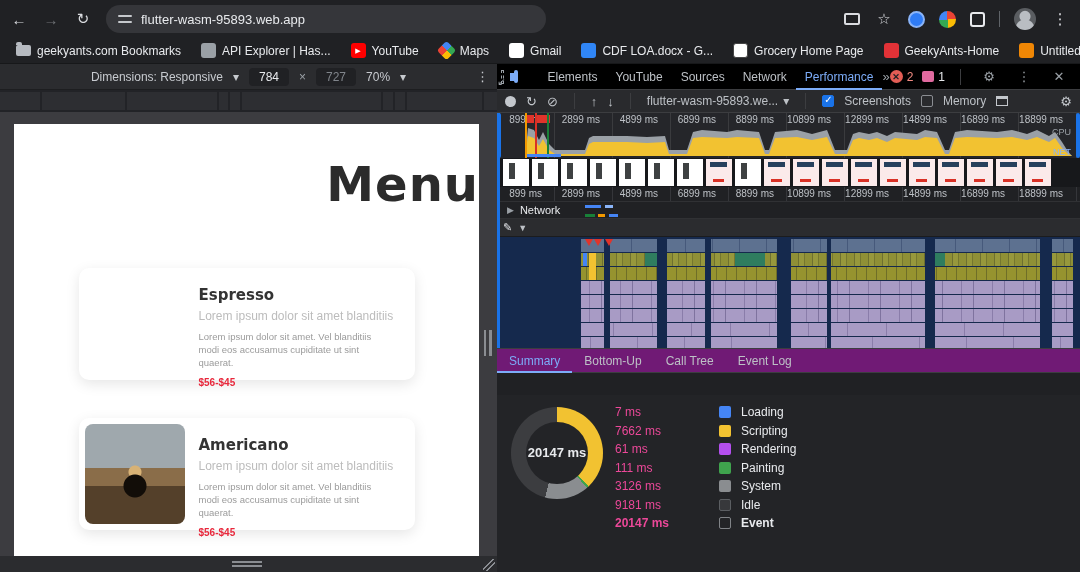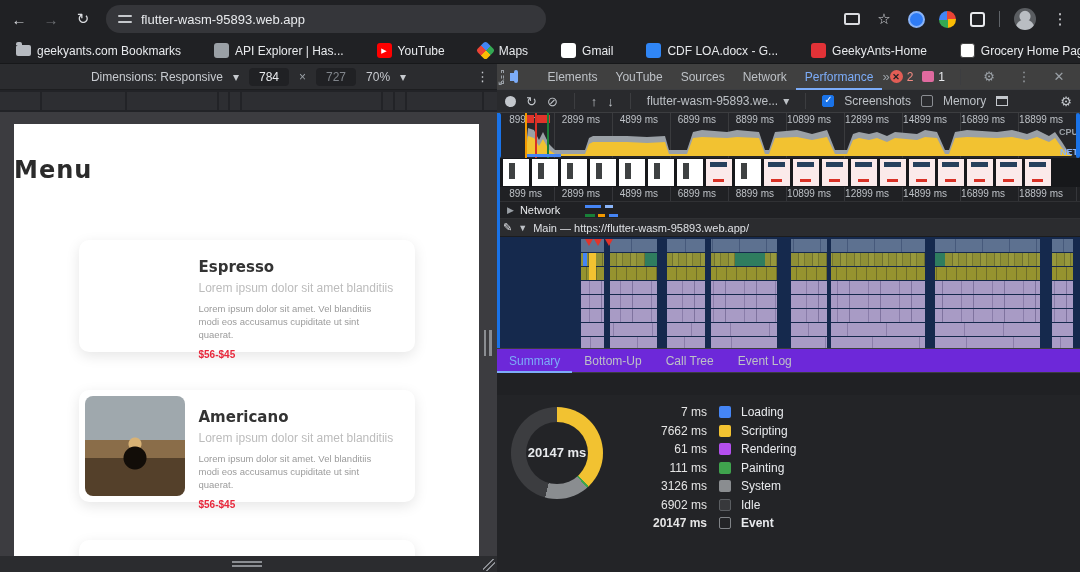--- a/index.html
+++ b/index.html
@@ -28,21 +28,21 @@
   .ext-pin { width:17px; height:17px; border-radius:50%;
     background:conic-gradient(#ea4335 0 25%,#fbbc04 25% 50%,#34a853 50% 75%,#4285f4 75% 100%); }
   .puzzle { width:15px; height:15px; border:2px solid #e8eaed; border-radius:3px; }
   .sep-v { width:1px; height:16px; background:#5f6368; }
   .avatar { width:22px; height:22px; border-radius:50%;
     background:radial-gradient(circle at 50% 38%, #b9bdc2 5px, transparent 6px),
                radial-gradient(circle at 50% 95%, #b9bdc2 9px, transparent 10px), #5a5d61; }
 
   
   #bookmarks { left:0; top:38px; width:1080px; height:26px; background:#202124;
-    display:flex; align-items:center; gap:17px; padding:0 8px; border-bottom:1px solid #17181a; }
+    display:flex; align-items:center; gap:4px; padding:0 8px; border-bottom:1px solid #17181a; }
   .bm { display:flex; align-items:center; gap:6px; padding:3px 8px; border-radius:6px;
     color:#e8eaed; font-size:12px; white-space:nowrap; }
   .bm .ic { width:15px; height:15px; display:flex; align-items:center; justify-content:center;
     font-size:10px; border-radius:3px; color:#fff; flex:0 0 15px; }
   .ic-folder { width:15px; height:11px; background:#b6bac0; border-radius:2px; position:relative; }
   .ic-folder::before { content:""; position:absolute; top:-3px; left:0; width:6px; height:3px;
     background:#b6bac0; border-radius:2px 2px 0 0; }
   .ic-globe { background:#9aa0a6; border-radius:50%; }
   .ic-yt { background:#ff0000; }
   .ic-maps { background:conic-gradient(#4285f4 0 25%,#34a853 25% 50%,#fbbc04 50% 75%,#ea4335 75% 100%); border-radius:50% 50% 50% 0; transform:rotate(-45deg) scale(.9); }
@@ -59,21 +59,21 @@
     color:#c7cacf; font-size:12px; border-bottom:1px solid #1d1e20; }
   .dim-input { background:#202124; border-radius:4px; padding:2px 10px; color:#e8eaed; }
   .dim-input.ghost { color:#80858b;text-align:right; }
   #devtoolbar .x { color:#9aa0a6; }
   #devkebab { position:absolute; right:8px; top:5px; color:#c7cacf; font-size:13px; }
   #rulerrow { left:0; top:26px; width:497px; height:22px; background:#222327;
     display:flex; gap:2px; padding:2px 0; }
   #rulerrow .seg { background:#2d2e32; height:18px; }
   #viewport { left:14px; top:60px; width:465px; height:432px; background:#ffffff;
     overflow:hidden; }
-  #page-title { text-align:left; margin-top:32px; font-size:24px; font-weight:bold;
+  #page-title { text-align:right; margin-top:32px; font-size:48px; font-weight:bold;
     color:#2b2b2b; font-family:"DejaVu Sans", sans-serif; letter-spacing:1px; }
   .card { position:relative; width:336px; margin:0 auto; height:112px; background:#fff;
     border-radius:10px; box-shadow:0 4px 14px rgba(0,0,0,.10); display:flex; padding:6px; }
   .card + .card { margin-top:38px; }
   #card-1 { margin-top:56px; }
   .card .photo { width:100px; height:100px; border-radius:8px; flex:0 0 100px; }
   .ph-espresso { background:
      radial-gradient(circle at 52% 66%, #151515 9px, transparent 10px),
      radial-gradient(circle at 52% 58%, #c89a4e 4px, transparent 5px),
      linear-gradient(140deg,#70747 5%, #5a5e60 0%, #484c4e 55%, #83878a 100%); }
@@ -90,21 +90,21 @@
   #drag-h { position:absolute; left:232px; top:5px; width:30px; height:6px;
     border-top:2px solid #8a8d92; border-bottom:2px solid #8a8d92; }
   #drag-v { left:484px; top:266px; width:8px; height:26px;
     border-left:2px solid #8a8d92; border-right:2px solid #8a8d92; }
   #drag-v::before { content:""; position:absolute; left:3px; top:0; bottom:0; width:2px; background:#8a8d92; }
   #corner { left:483px; top:495px; width:12px; height:12px;
     background:linear-gradient(135deg, transparent 0 40%, #8a8d92 40% 46%, transparent 46% 62%, #8a8d92 62% 68%, transparent 68%); }
 
   
   #devtools { left:497px; top:64px; width:583px; height:508px; background:#202124; color:#9aa0a6; }
-  #dt-tabbar { left:0; top:0; width:583px; height:26px; background:#404040;
+  #dt-tabbar { left:0; top:0; width:583px; height:26px; background:#000000;
     border-bottom:1px solid #3c3d40; display:flex; align-items:center; font-size:12px; }
   .dt-icon { width:26px; text-align:center; font-size:13px; color:#9aa0a6; }
   #icon-inspect { margin-left:4px; width:14px; height:14px; border:1px dashed #9aa0a6; position:relative; }
   #icon-inspect::after { content:"↖"; position:absolute; right:-3px; bottom:-5px; font-size:10px; color:#9aa0a6; transform:scaleX(-1) rotate(180deg); }
   #icon-device { width:16px; height:13px; border:2px solid #7cacf8; border-radius:2px; position:relative; margin:0 8px 0 10px; }
   #icon-device::after { content:""; position:absolute; right:1px; top:1px; width:5px; height:8px; background:#7cacf8; }
   .dt-sep { width:1px; height:16px; background:#3c3d40; margin:0 6px; }
   .dt-tab { padding:0 9px; height:26px; display:flex; align-items:center; color:#bdc1c6; }
   .dt-tab.active { color:#7cacf8; box-shadow:inset 0 -2px 0 #7cacf8; }
   #dt-right { margin-left:auto; display:flex; align-items:center; gap:9px; padding-right:8px; }
@@ -125,21 +125,21 @@
   .cblabel { color:#bdc1c6; }
   #gc { width:12px; height:10px; border:1px solid #c3c7cc; border-top:3px solid #c3c7cc; }
   #perf-gear { margin-left:auto; }
 
   
   #overview { left:0; top:49px; width:583px; height:45px; background:#25262a; overflow:hidden;
     background-image:repeating-linear-gradient(90deg, transparent 0 57px, #3a3b3e 57px 58px); }
   .ticks { position:absolute; left:0; top:0; width:580px; height:13px; }
   .ticks span { position:absolute; top:1px; width:52px; text-align:right; font-size:10px; color:#bdc1c6; }
   #cpu-svg { position:absolute; left:0; top:13px; }
-  .ov-lab { position:absolute; right:2px; font-size:9px; color:#9aa0a6; font-weight:bold; }
+  .ov-lab { position:absolute; right:9px; font-size:9px; color:#9aa0a6; font-weight:normal; }
   #lab-cpu { top:14px; } #lab-net { top:34px; color:#8ab4f8; }
   .marker { position:absolute; top:0; bottom:0; width:2px; }
   .redblock { position:absolute; top:2px; height:8px; background:#e0342b; }
   .netline { position:absolute; top:41px; height:3px; background:#4585f5; }
   .ov-handle { position:absolute; top:0; width:4px; height:45px; background:#1a73e8; border-radius:2px; }
 
   
   #filmstrip { left:0; top:94px; width:583px; height:29px; background:#17181b;
     display:flex; gap:3px; padding:1px 0 1px 3px; border-left:3px solid #1a73e8; }
   .thumb { width:26px; height:27px; background:#fff; position:relative; flex:0 0 26px; }
@@ -175,37 +175,37 @@
   #fr8 { top:100px; background:repeating-linear-gradient(90deg,#a89bc5 0 46px,#8a7daa 46px 47px); }
   .gap { position:absolute; top:0; bottom:0; background:#15294d; }
   .greenseg { position:absolute; top:16px; height:13px; background:#2f7d5f; }
   .blueseg { position:absolute; top:16px; height:13px; background:#4585f5; }
   .yellowseg { position:absolute; top:16px; height:27px; background:#f2c231; }
   .redtri { position:absolute; top:2px; width:0; height:0;
     border-left:4px solid transparent; border-right:4px solid transparent; border-top:7px solid #e0342b; }
   #flame-handle { position:absolute; left:0; top:49px; width:3px; height:235px; background:#1a73e8; }
 
   
-  #tabbar2 { left:0; top:284px; width:583px; height:25px; background:#6d28d9;
+  #tabbar2 { left:0; top:284px; width:583px; height:25px; background:#701a75;
     border-top:1px solid #3c3d40; border-bottom:1px solid #3c3d40;
     display:flex; align-items:center; font-size:12px; }
   .btab { padding:0 12px; height:25px; display:flex; align-items:center; color:#bdc1c6; }
   .btab.active { color:#7cacf8; box-shadow:inset 0 -2px 0 #7cacf8; }
   #rangerow { left:0; top:309px; width:583px; height:22px; display:flex; align-items:center;
     padding-left:10px; font-size:12px; color:#e8eaed; background:#202124; border-bottom:1px solid #303134; }
   #summary { left:0; top:331px; width:583px; height:177px; background:#232427; }
   #donut { position:absolute; left:14px; top:12px; width:92px; height:92px; border-radius:50%;
     background:conic-gradient(#f2c231 0 38%, #3fa34d 38% 38.7%, #8a8d90 38.7% 54.2%, #3c3d40 54.2% 100%); }
   #donut::after { content:""; position:absolute; left:15px; top:15px; width:62px; height:62px;
     border-radius:50%; background:#232427; }
   #donut-label { position:absolute; left:0; top:38px; width:92px; text-align:center;
     font-size:13px; font-weight:bold; color:#e8eaed; z-index:2; }
   #legend { position:absolute; left:118px; top:8px; }
   .lrow { display:flex; align-items:center; height:18.5px; font-size:12px; }
-  .lval { width:92px; text-align:right; color:#e5e5e5; }
+  .lval { width:92px; color:#ec4899; }
   .lsw { width:12px; height:12px; margin:0 10px 0 12px; border-radius:2px; }
   .llab { color:#e8eaed; }
   .sw-loading { background:#4585f5; } .sw-scripting { background:#f2c231; }
   .sw-rendering { background:#b44fee; } .sw-painting { background:#3fa34d; }
   .sw-system { background:#8a8d90; } .sw-idle { background:#37383b; border:1px solid #5b5e62; }
   .sw-total { background:transparent; border:1px solid #808387; }
   .lrow.bold .lval, .lrow.bold .llab { font-weight:bold; }
 </style>
 </head>
 <body>
@@ -251,26 +251,26 @@
     </div>
     <div class="bm">
       <span class="ic ic-gmail">M</span>
       <span>Gmail</span>
     </div>
     <div class="bm">
       <span class="ic ic-doc"></span>
       <span>CDF LOA.docx - G...</span>
     </div>
     <div class="bm">
+      <span class="ic ic-notion">N</span>
+      <span>Grocery Home Page</span>
+    </div>
+    <div class="bm">
       <span class="ic ic-geeky"></span>
       <span>GeekyAnts-Home</span>
-    </div>
-    <div class="bm">
-      <span class="ic ic-notion">N</span>
-      <span>Grocery Home Page</span>
     </div>
     <div class="bm">
       <span class="ic ic-draw"></span>
       <span>Untitled Diagram -...</span>
     </div>
 
   </div>
 
   <div id="left" class="abs">
     <div id="devtoolbar" class="abs">
@@ -451,21 +451,20 @@
       <div class="netdash" style="left:88px;top:3px;width:16px;background:#4585f5"></div>
       <div class="netdash" style="left:108px;top:3px;width:8px;background:#8ab4f8"></div>
       <div class="netdash" style="left:88px;top:12px;width:10px;background:#188038"></div>
       <div class="netdash" style="left:101px;top:12px;width:7px;background:#f29900"></div>
       <div class="netdash" style="left:112px;top:12px;width:9px;background:#4585f5"></div>
     </div>
 
     <div id="mainhdr" class="abs">
       <span>✎</span>
       <span class="tri">▼</span>
-      <span>Main — https://flutter-wasm-95893.web.app/</span>
     </div>
 
     <div id="flame" class="abs">
       <div class="frow" id="fr1"></div>
       <div class="frow" id="fr2"></div>
       <div class="frow" id="fr3"></div>
       <div class="frow frp" id="fr4"></div>
       <div class="frow frp" id="fr5"></div>
       <div class="frow frp" id="fr6"></div>
       <div class="frow" id="fr7"></div>
@@ -523,21 +522,21 @@
           <span class="lval">111 ms</span>
           <span class="lsw sw-painting"></span>
           <span class="llab">Painting</span>
         </div>
         <div class="lrow">
           <span class="lval">3126 ms</span>
           <span class="lsw sw-system"></span>
           <span class="llab">System</span>
         </div>
         <div class="lrow">
-          <span class="lval">6902 ms</span>
+          <span class="lval">9181 ms</span>
           <span class="lsw sw-idle"></span>
           <span class="llab">Idle</span>
         </div>
         <div class="lrow bold">
           <span class="lval">20147 ms</span>
           <span class="lsw sw-total"></span>
           <span class="llab">Event</span>
         </div>
       </div>
     </div>

